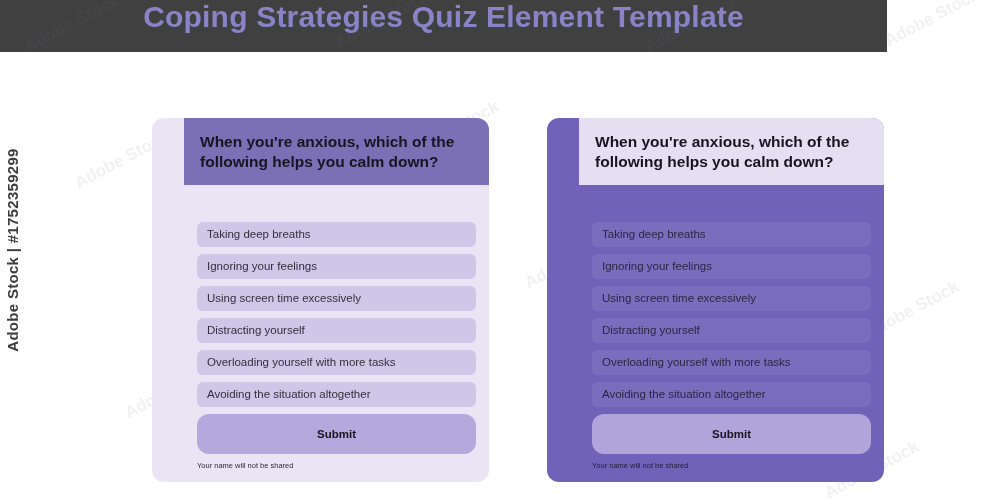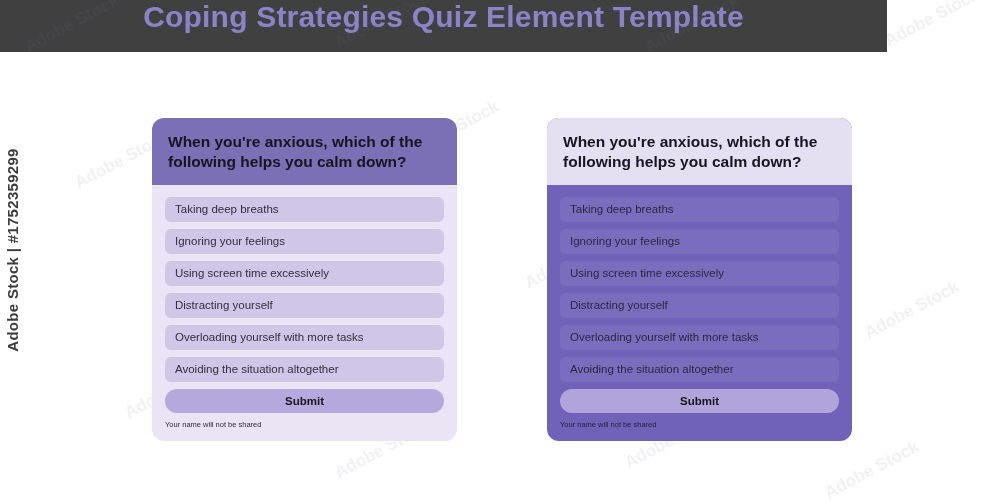--- a/index.html
+++ b/index.html
@@ -60,57 +60,59 @@
     user-select: none;
   }
 
   
   .card {
     position: absolute;
     width: 305px;
     border-radius: 12px;
     overflow: hidden;
     top: 118px;
+    padding-left: 32px;
   }
   .card-left  { left: 152px; background: #eae4f5; }
   .card-right { left: 547px; background: #6f62b8; }
 
   .card-header {
     padding: 14px 16px 13px 16px;
   }
   .card-left .card-header  { background: #7b6fb5; }
   .card-right .card-header { background: #e5dff2; }
 
   .card-question {
     font-size: 15.5px;
     font-weight: bold;
     line-height: 1.28;
     color: #17151f;
     margin: 0;
   }
 
   .card-body {
     padding: 12px 13px 10px 13px;
+    margin-top: 25px;
   }
 
   .option {
     height: 25px;
     border-radius: 6px;
     display: flex;
     align-items: center;
     padding: 0 10px;
     margin-bottom: 7px;
     font-size: 11.5px;
     box-sizing: border-box;
   }
   .card-left .option  { background: #cfc6e8; color: #33303c; }
   .card-right .option { background: #7a6dbe; color: #2b2740; }
 
   .submit-btn {
-    height: 24px;
+    height: 40px;
     border-radius: 12px;
     display: flex;
     align-items: center;
     justify-content: center;
     font-size: 11.5px;
     font-weight: bold;
     color: #17151f;
     margin-top: 3px;
     border: none;
     width: 100%;

